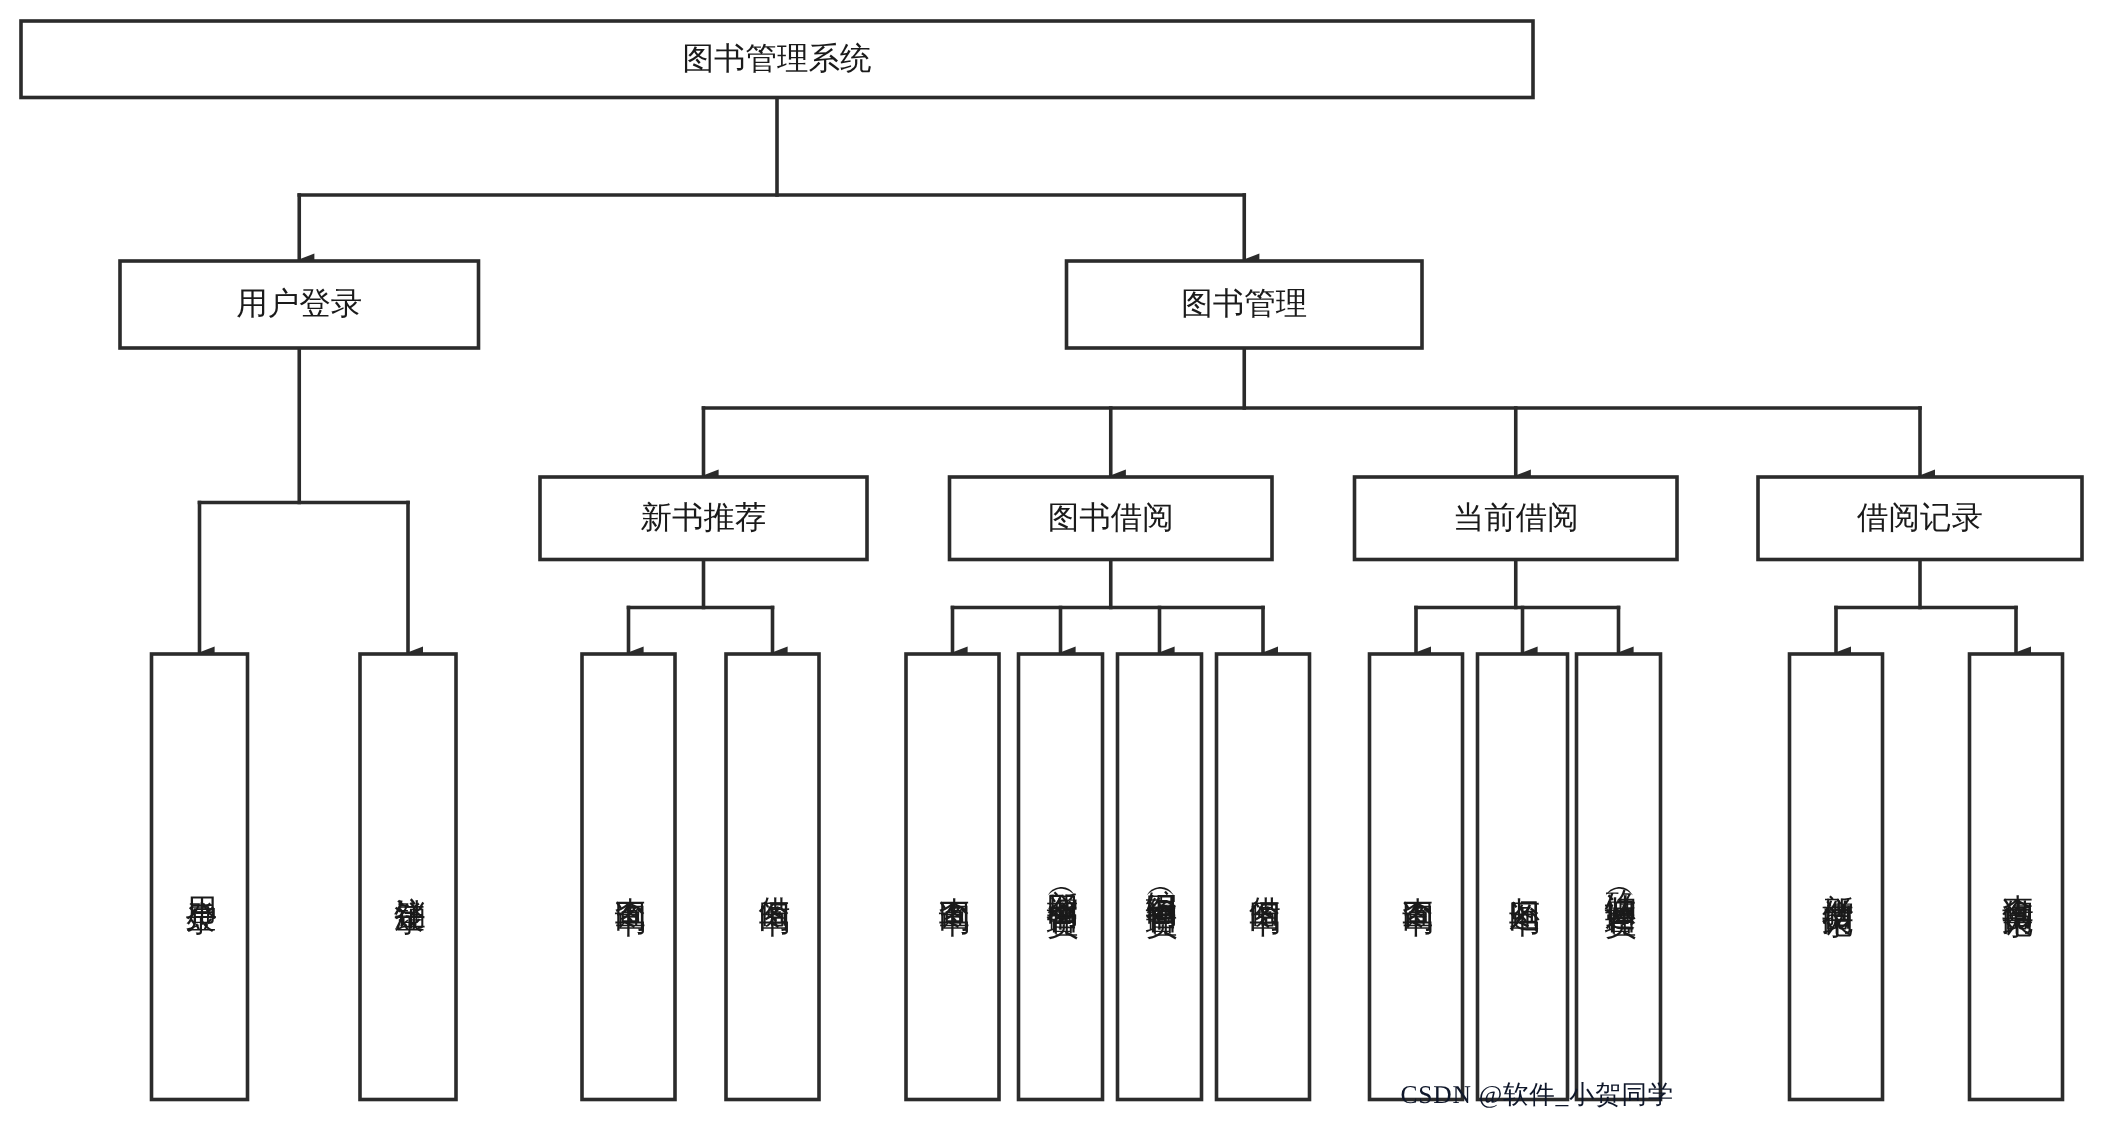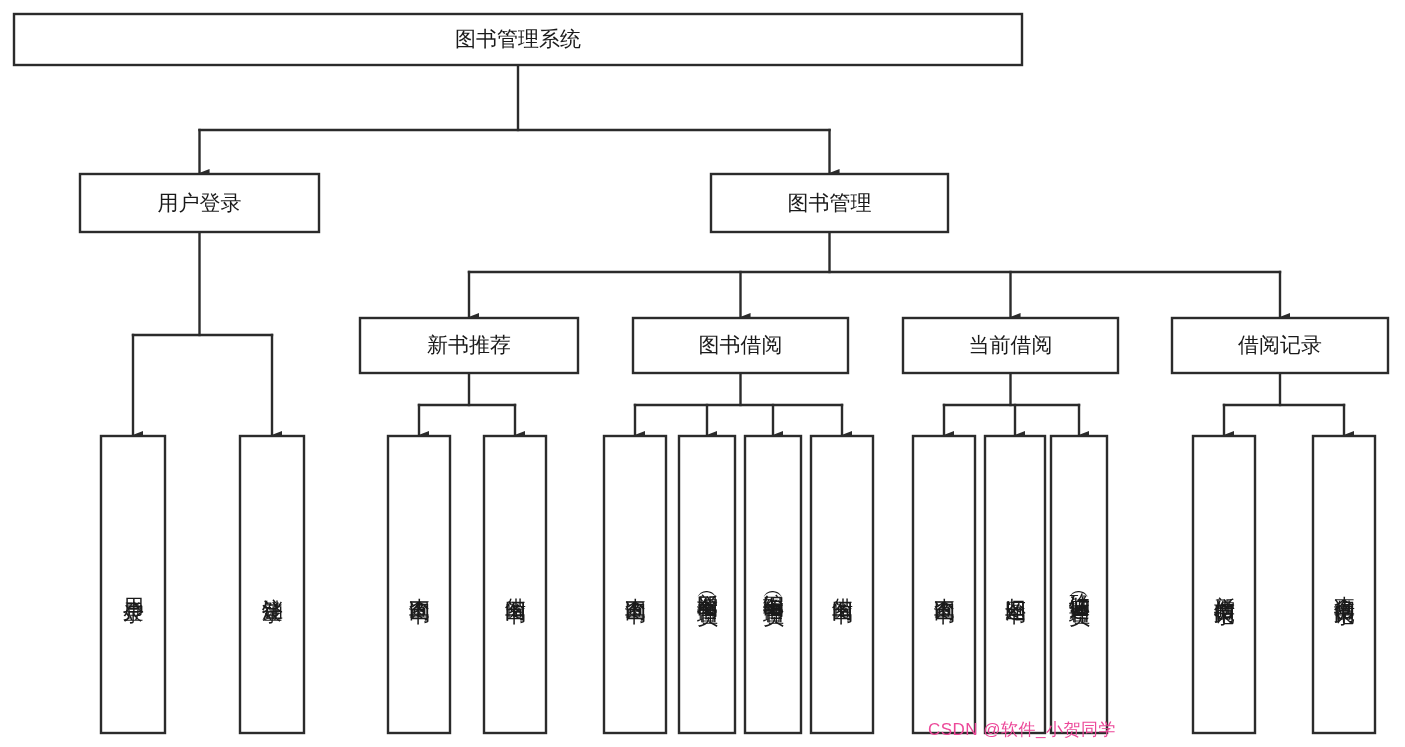--- a/index.html
+++ b/index.html
@@ -23,22 +23,22 @@
     writing-mode:vertical-rl;
     text-orientation:upright;
     font-family:"Liberation Sans","DejaVu Sans",sans-serif;
     font-size:21px;line-height:1.18;color:#1a1a1a;
     letter-spacing:2px;
     white-space:nowrap;
     pointer-events:none;
   }
   .watermark{
     position:absolute;right:8px;bottom:6px;
-    font-family:Liberation Sans, sans-serif;
-    font-size:17px;color:#ec4899;letter-spacing:.5px;white-space:nowrap;margin-top:16px;
+    font-family:Liberation Serif, serif;
+    font-size:17px;color:#0f172a;letter-spacing:.5px;white-space:nowrap;margin-top:16px;
   }
 </style>
 </head>
 <body>
 
 <div id="diagram-root">
 
   <svg id="tree-svg" viewBox="0 0 1405 747">
     <defs>
       <marker id="arrow" viewBox="0 0 10 12" refX="5" refY="11.2" markerWidth="9" markerHeight="11" orient="auto-start-reverse" markerUnits="userSpaceOnUse">

